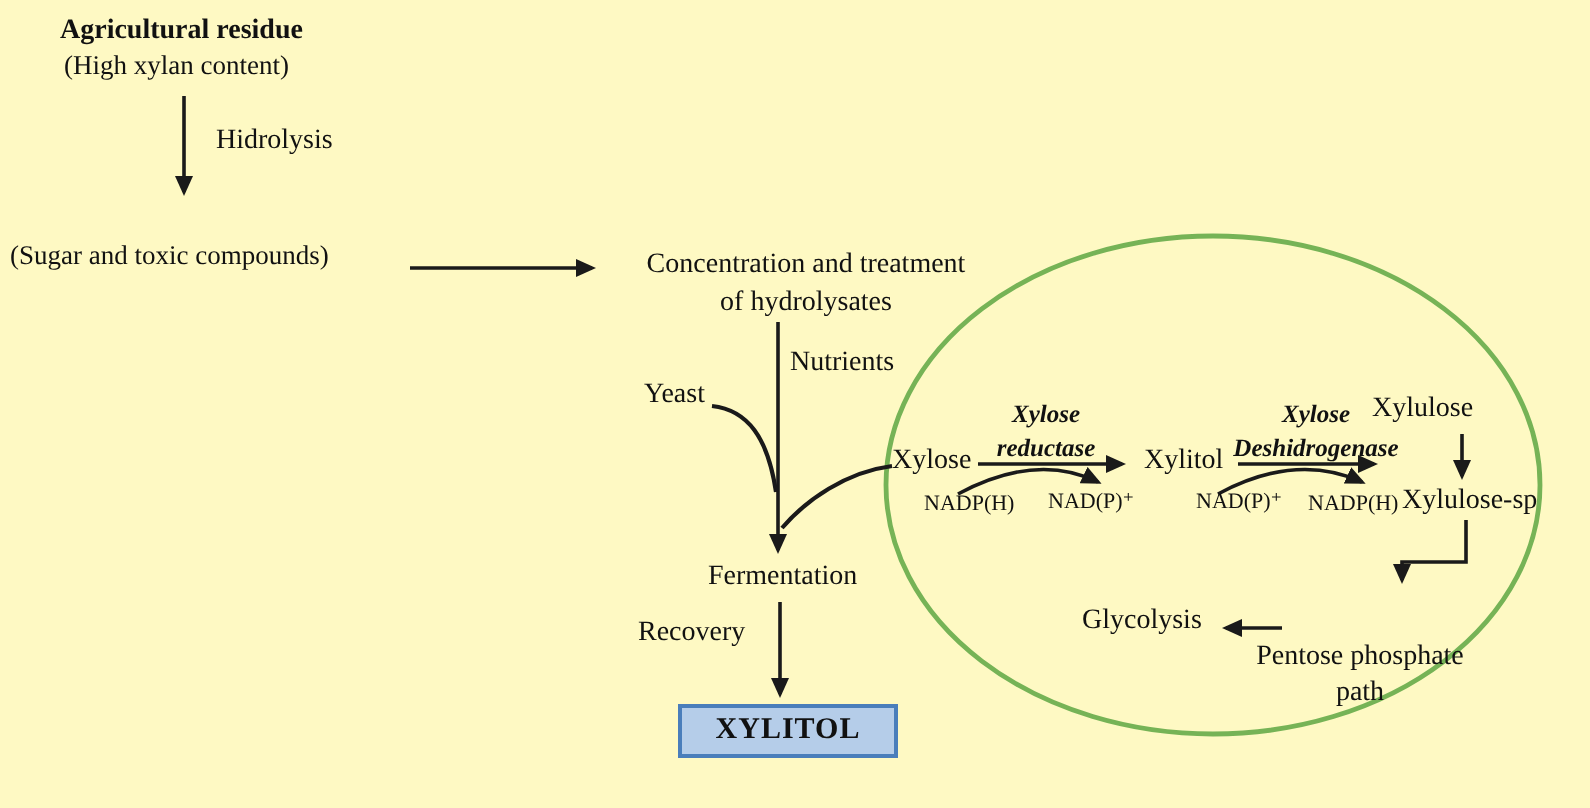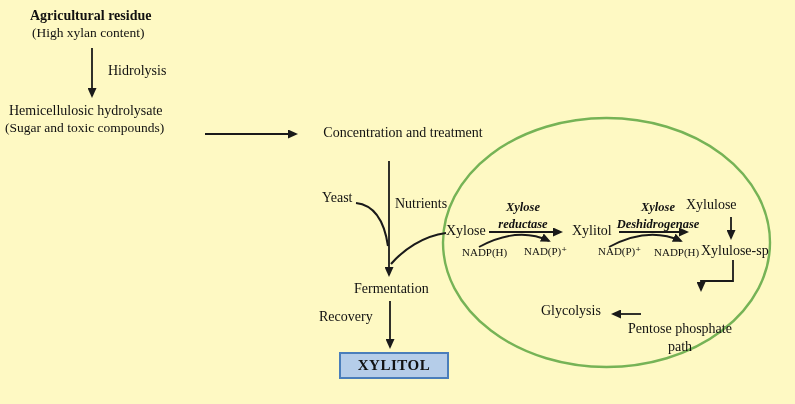--- a/index.html
+++ b/index.html
@@ -60,28 +60,28 @@
     <path class="ln" d="M609,247 Q648,226 681,241" marker-end="url(#ah)"></path>
     <path class="ln" d="M731,217 V238" marker-end="url(#ah)"></path>
     <path class="ln" d="M733,260 V281 H701 V290" marker-end="url(#ah)"></path>
     <path class="ln" d="M641,314 H613" marker-end="url(#ah)"></path>
   </svg>
 
   <div class="lbl bold" style="left:30px;top:8px;">Agricultural residue</div>
   <div class="lbl it" style="left:32px;top:25px;font-size:13.5px;">(High xylan content)</div>
   <div class="lbl it" style="left:108px;top:63px;">Hidrolysis</div>
 
-  <div class="lbl" style="left:9px;top:103px;">Hemicellulosic hydrolysate</div>
   <div class="lbl it" style="left:5px;top:120px;font-size:13.5px;">(Sugar and toxic compounds)</div>
 
   <div class="lbl twoline" style="left:313px;top:123px;width:180px;">
     <div>Concentration and treatment</div>
+    <div>of hydrolysates</div>
   </div>
 
-  <div class="lbl" style="left:395px;top:174px;margin-top:22px;">Nutrients</div>
+  <div class="lbl" style="left:395px;top:174px;">Nutrients</div>
   <div class="lbl" style="left:322px;top:190px;">Yeast</div>
 
   <div class="lbl" style="left:446px;top:223px;">Xylose</div>
 
   <div class="lbl enzyme" style="left:483px;top:199px;width:80px;">
     <div>Xylose</div>
     <div>reductase</div>
   </div>
 
   <div class="lbl small" style="left:462px;top:246px;">NADP(H)</div>

